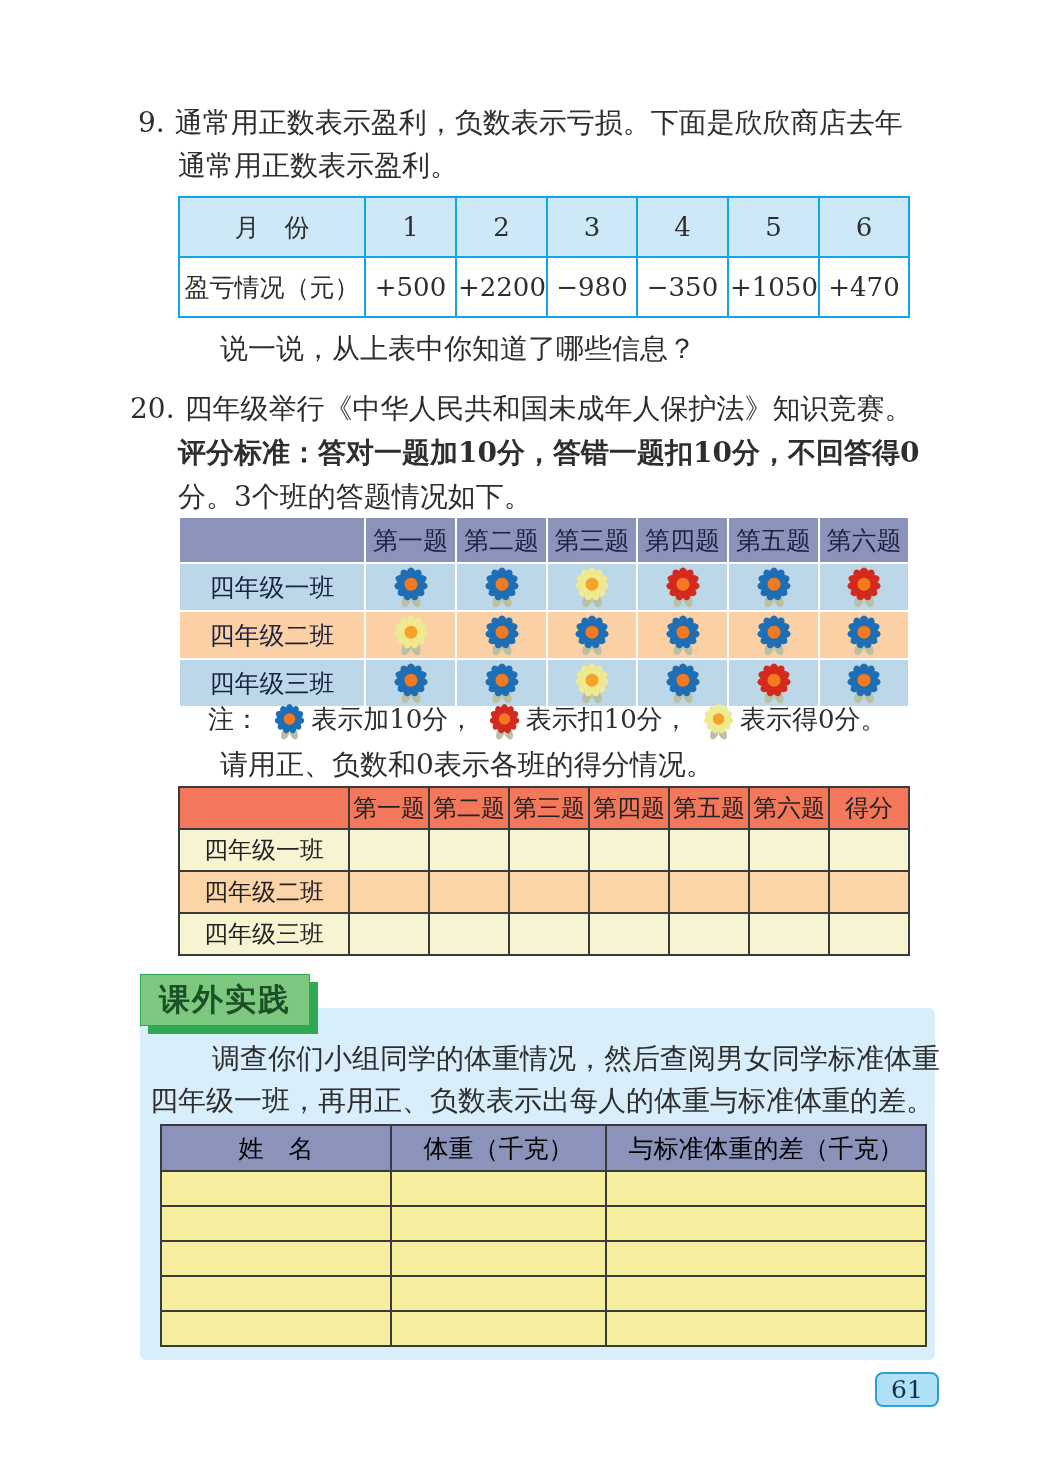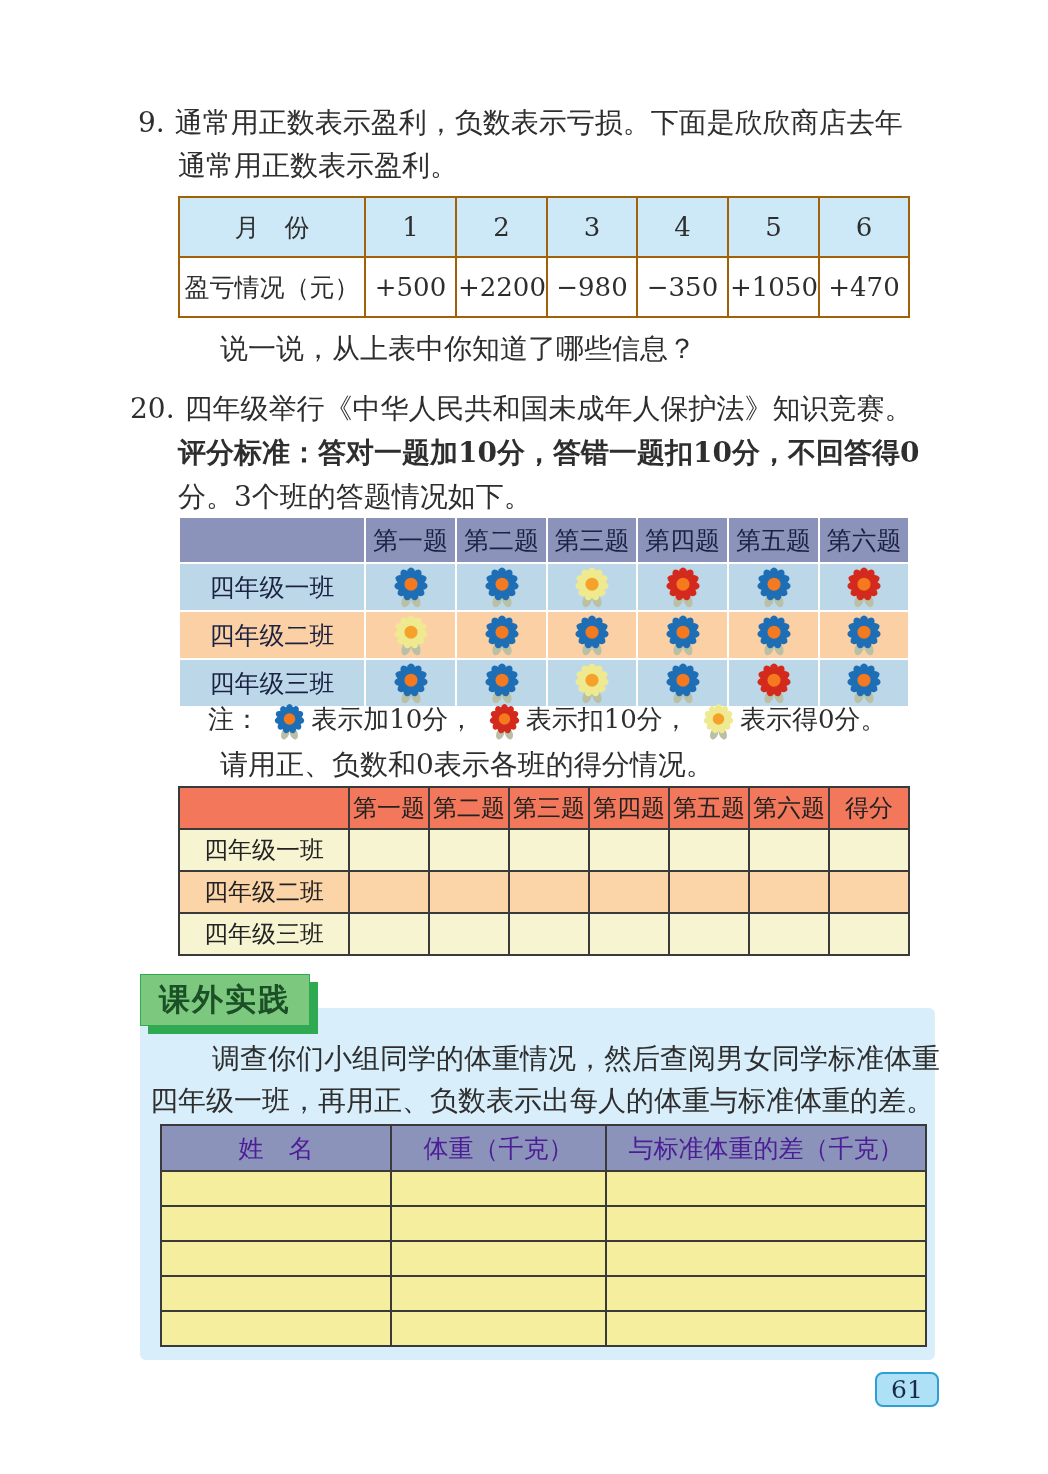--- a/index.html
+++ b/index.html
@@ -9,21 +9,21 @@
     font-family:"DejaVu Serif","Liberation Serif",serif;
     color:#2e2e2e;
   }
   .abs { position:absolute; }
   .txt { font-size:28px; line-height:42px; white-space:nowrap; }
   .qnum { display:inline-block; margin-right:10px; }
 
   
   table { border-collapse:collapse; table-layout:fixed; }
   .t1 { width:730px; }
-  .t1 td { border:2px solid #a16207; text-align:center; font-size:26px; height:56px; }
+  .t1 td { border:2px solid #0ea5e9; text-align:center; font-size:26px; height:56px; }
   .t1 .hd { background:#cde9f7; }
   .t1 .lbl { font-size:25px; }
 
   
   .ft { width:730px; }
   .ft td { border:2.5px solid #ffffff; text-align:center; font-size:25px; color:#1b2142; }
   .ft .hd { background:#8b93bb; height:42px; }
   .ft .r-blue { background:#bcd8e8; height:42px; }
   .ft .r-peach { background:#fbd0a4; height:42px; }
   .ft .lbl { text-align:center; }
@@ -40,21 +40,21 @@
 
   
   .panel { background:#d8eefb; border-radius:6px; width:795px; height:352px; }
   .badge {
     display:inline-block; background:#7cc87e; color:#1b4f26;
     border:1px solid #2faa52; box-shadow:8px 8px 0 #2faa52;
     font-size:31px; font-weight:bold; padding:4px 18px; letter-spacing:2px;
   }
   .bt { width:765px; }
   .bt td { border:2px solid #3a3a3a; text-align:center; font-size:25px; }
-  .bt .hd { background:#8b93bb; color:#4c1d95; height:42px;margin-left:20px; }
+  .bt .hd { background:#8b93bb; color:#000000; height:42px;margin-left:20px; }
   .bt .row td { background:#f5ee9f; height:31px; }
 
   
   .pagebadge {
     background:#aee1f5; border:2px solid #2e9fd4; border-radius:8px;
     font-size:25px; color:#1a2a4a; padding:1px 14px;
   }
 </style>
 </head>
 <body>

